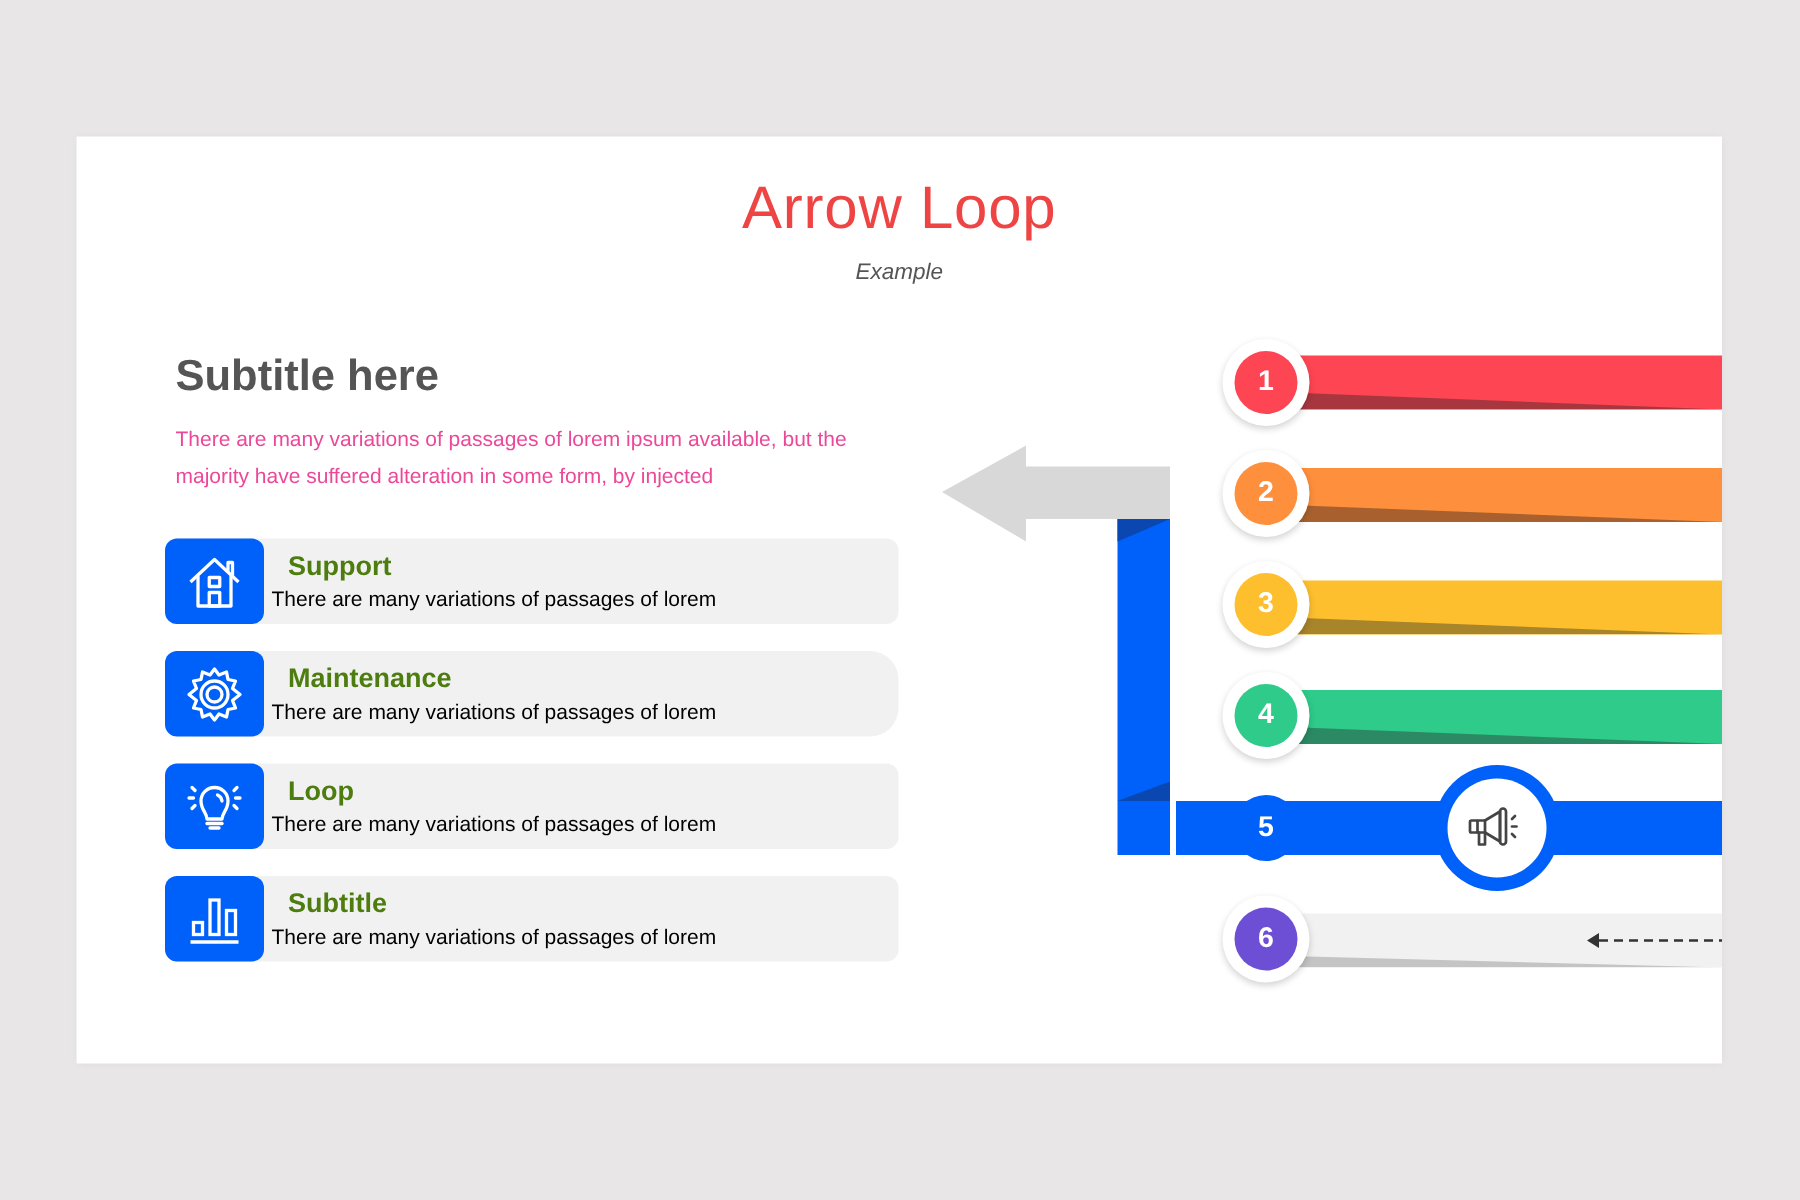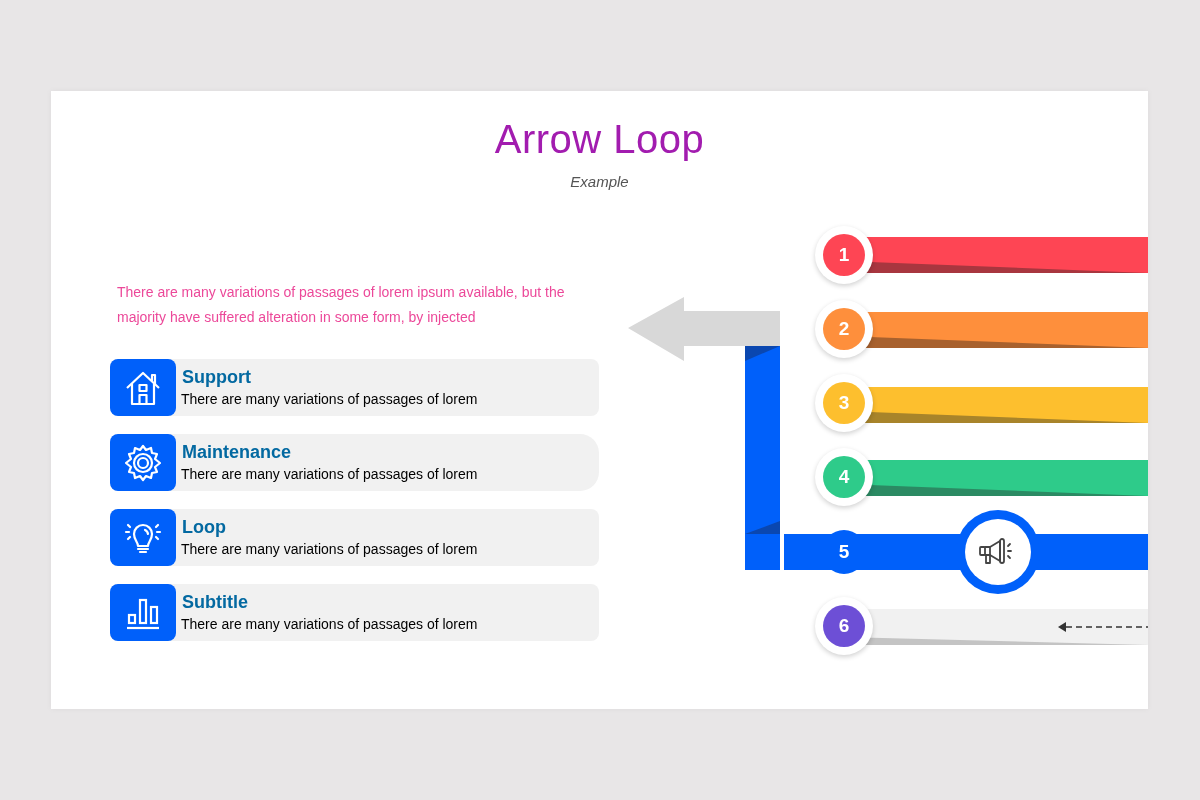--- a/index.html
+++ b/index.html
@@ -1,37 +1,38 @@
 <!DOCTYPE html>
 <html><head>
   <meta charset="utf-8">
   <style>
     html, body { margin:0; padding:0; }
     body { width:1200px; height:800px; background:#e8e6e7; position:relative; overflow:hidden; font-family:"Liberation Sans", sans-serif; }
     .slide { position:absolute; left:51px; top:91px; width:1097px; height:618px; background:#ffffff; overflow:hidden; box-shadow:0 0 6px rgba(0,0,0,0.05); }
-    .title { position:absolute; left:0; width:100%; top:26px; text-align:center; font-size:40px; color:#a21caf; font-weight:normal; letter-spacing:0.5px; }
+    .title { position:absolute; left:0; width:100%; top:26px; text-align:center; font-size:40px; color:#ef4444; font-weight:normal; letter-spacing:0.5px; }
     .subtitle-center { position:absolute; left:0; width:100%; top:82px; text-align:center; font-size:15px; color:#555555;font-style:italic; }
     .section-title { position:absolute; left:66px; top:144px; font-size:29px; font-weight:bold; color:#555555; }
     .section-desc { position:absolute; left:66px; top:189px; width:470px; font-size:14px; line-height:25px; color:#ec4899; }
     .item { position:absolute; left:59px; width:489px; height:57px; background:#f1f1f1; border-radius:8px; }
     .item .icon-box { position:absolute; left:0; top:0; width:66px; height:57px; background:#0060fa; border-radius:8px; display:flex; align-items:center; justify-content:center; }
-    .item .item-title { position:absolute; left:72px; top:8px; font-size:18px; font-weight:bold; color:#0369a1; }
+    .item .item-title { position:absolute; left:82px; top:8px; font-size:18px; font-weight:bold; color:#4d7c0f; }
     .item .item-text { position:absolute; left:71px; top:32px; font-size:14px; color:#000000; }
     .band { position:absolute; height:36px; }
     .band .shade { position:absolute; left:0; right:0; bottom:0; height:12px; clip-path:polygon(0 0, 100% 100%, 0 100%); }
     .num-circle { position:absolute; width:58px; height:58px; border-radius:50%; background:#ffffff; box-shadow:0 2px 5px rgba(0,0,0,0.18); display:flex; align-items:center; justify-content:center; }
     .num-circle .inner { width:42px; height:42px; border-radius:50%; display:flex; align-items:center; justify-content:center; color:#ffffff; font-weight:bold; font-size:19px; }
   </style>
 </head>
 <body>
 
 <div class="slide">
   <div class="title">Arrow Loop</div>
   <div class="subtitle-center">Example</div>
 
+  <div class="section-title">Subtitle here</div>
   <div class="section-desc">There are many variations of passages of lorem ipsum available, but the majority have suffered alteration in some form, by injected</div>
 
   <div class="item" style="top:268px;">
     <div class="icon-box">
       <svg width="40" height="40" viewBox="0 0 40 40" fill="none" stroke="#fff" stroke-width="2.2" stroke-linejoin="round">
         <path d="M4 20 L20 5 L36 20"></path>
         <path d="M29 13 V7 H32 V16"></path>
         <path d="M9 16 V36 H31 V16"></path>
         <rect x="16.5" y="17" width="7" height="6"></rect>
         <rect x="16.5" y="27" width="7" height="9"></rect>

